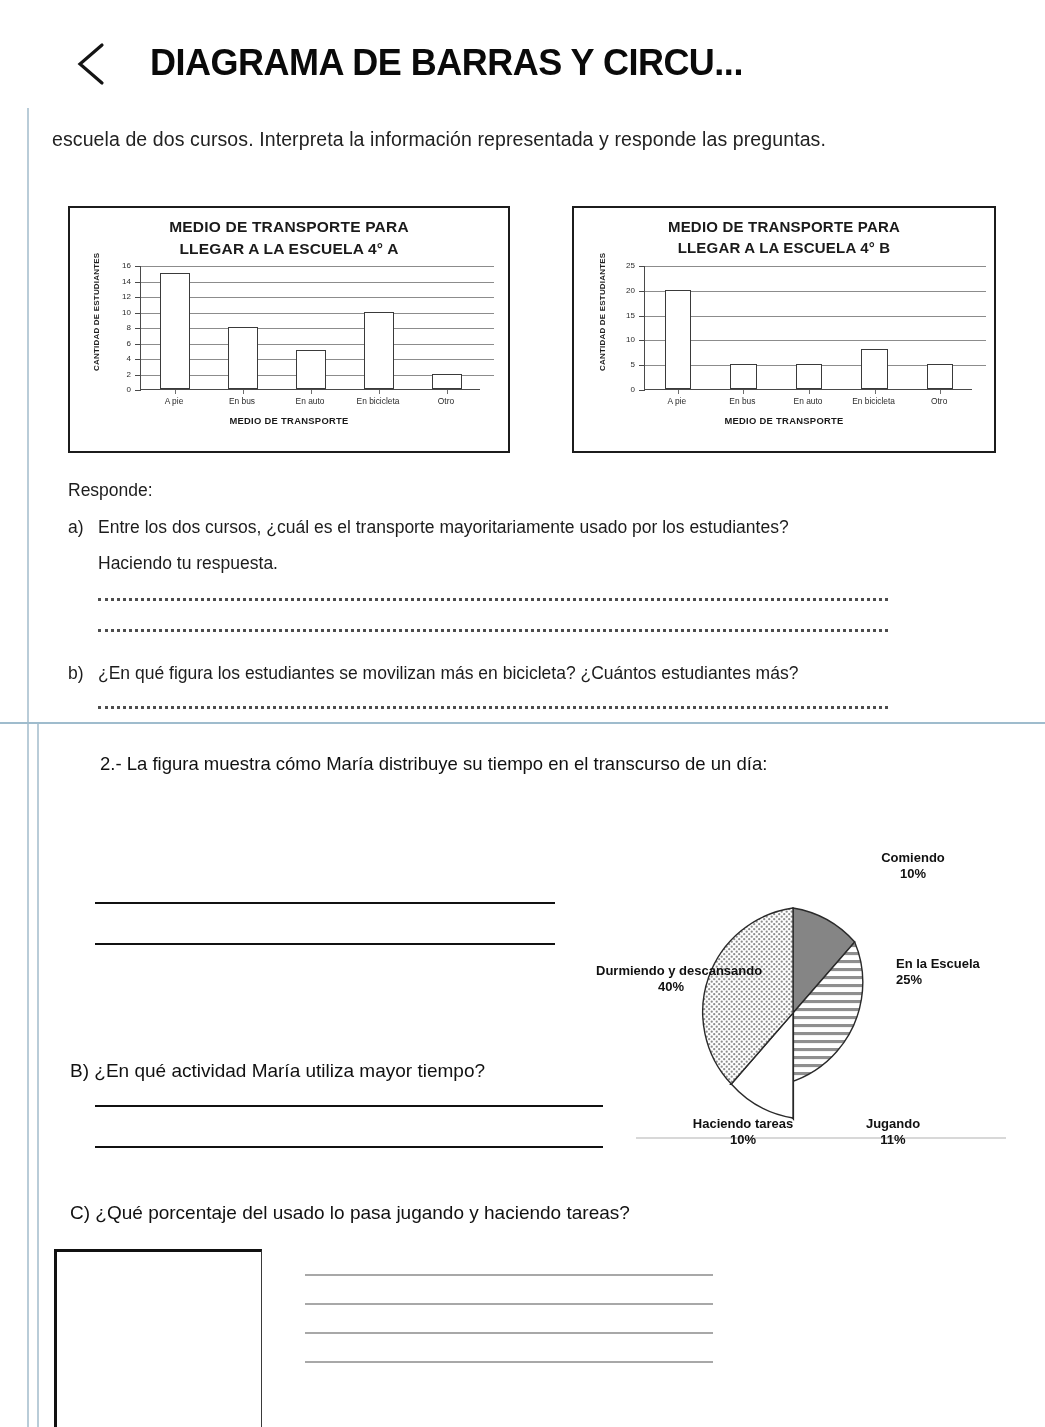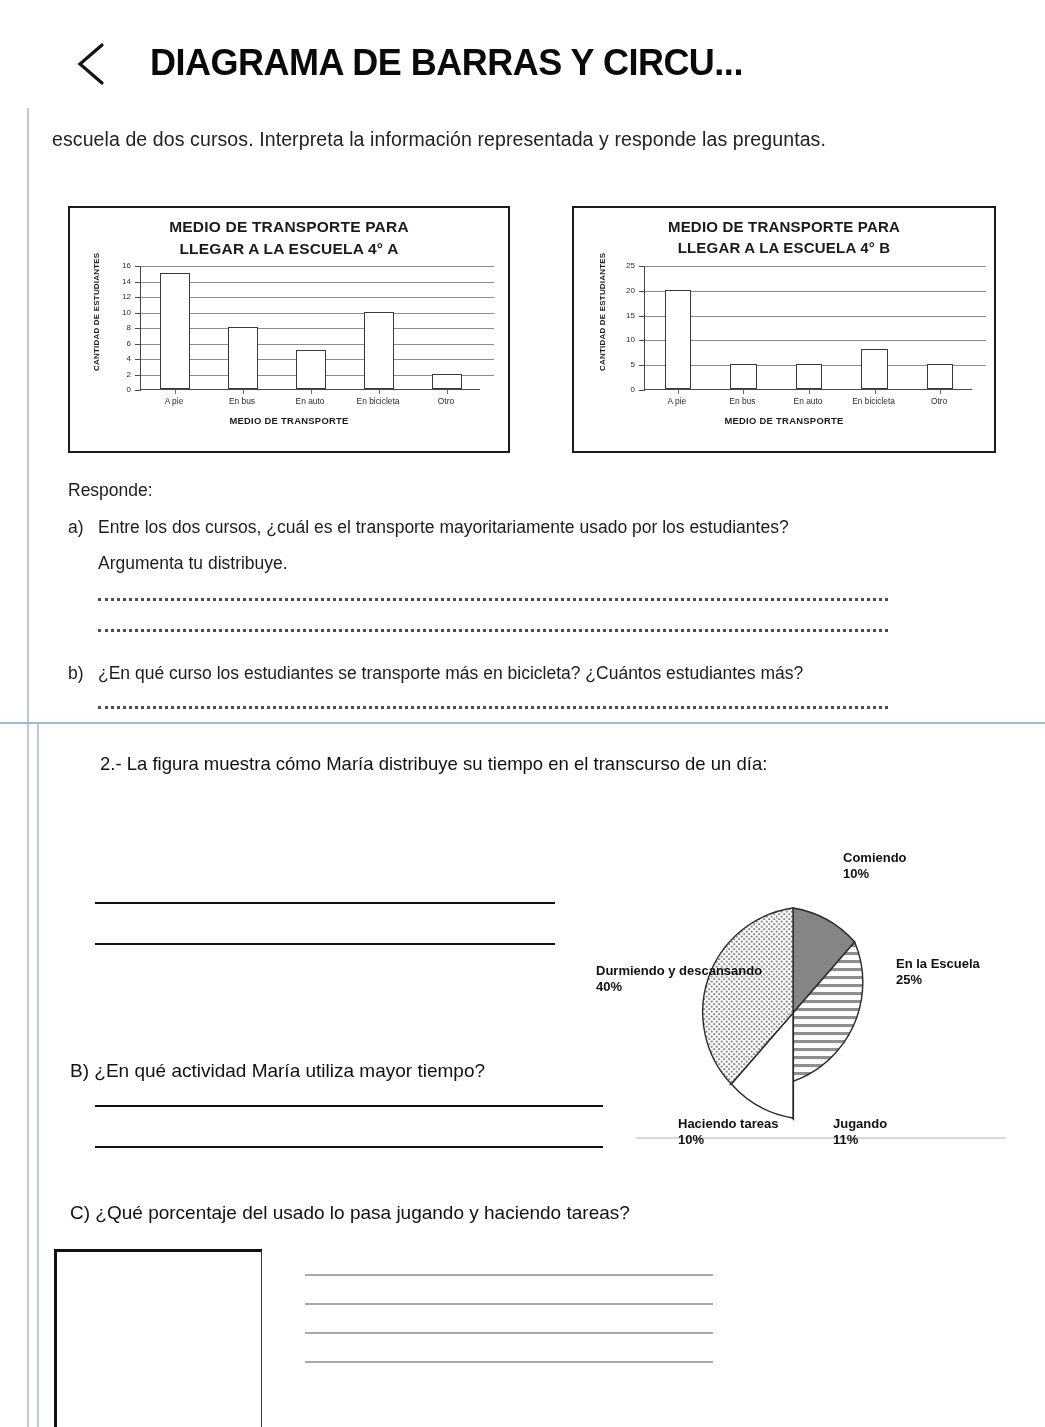--- a/index.html
+++ b/index.html
@@ -250,20 +250,21 @@
     position: absolute;
     left: 618px; top: 740px;
     width: 400px; height: 320px;
   }
   .pie-label {
     position: absolute;
     font-size: 13px;
     font-weight: bold;
     color: #111;
     line-height: 1.25;
+    text-align: center;
     white-space: nowrap;
     font-family: "Liberation Sans", sans-serif;
   }
 </style>
 </head>
 <body>
 
 <div id="app">
 
   <div class="header">
@@ -385,27 +386,27 @@
           <div class="xtick-label" style="left: 279.2px; width: 80px; top: 131px;">Otro</div>
         </div>
 
       <div class="xaxis-title" style="top:207px;">MEDIO DE TRANSPORTE</div>
     </div>
 
     <div class="q-text" style="left:68px; top:372px;">Responde:</div>
 
     <div class="q-label" style="left:68px; top:409px;">a)</div>
     <div class="q-text" style="left:98px; top:409px;">Entre los dos cursos, ¿cuál es el transporte mayoritariamente usado por los estudiantes?</div>
-    <div class="q-text" style="left:98px; top:445px;">Argumenta tu distribuye.</div>
+    <div class="q-text" style="left:98px; top:445px;">Haciendo tu respuesta.</div>
 
     <div class="dotted-line" style="left:98px; top:490px; width:790px;"></div>
     <div class="dotted-line" style="left:98px; top:521px; width:790px;"></div>
 
     <div class="q-label" style="left:68px; top:555px;">b)</div>
-    <div class="q-text" style="left:98px; top:555px;">¿En qué curso los estudiantes se transporte más en bicicleta? ¿Cuántos estudiantes más?</div>
+    <div class="q-text" style="left:98px; top:555px;">¿En qué figura los estudiantes se movilizan más en bicicleta? ¿Cuántos estudiantes más?</div>
 
     <div class="dotted-line" style="left:98px; top:598px; width:790px;"></div>
 
     <div class="q2-heading" style="left:100px; top:645px;">2.- La figura  muestra cómo  María distribuye su tiempo  en el transcurso de un día:</div>
 
     <div class="answer-line" style="left:95px; top:794px; width:460px;"></div>
     <div class="answer-line" style="left:95px; top:835px; width:460px;"></div>
 
     <div class="q2-text" style="left:70px; top:952px;">
       <span>B)</span>

